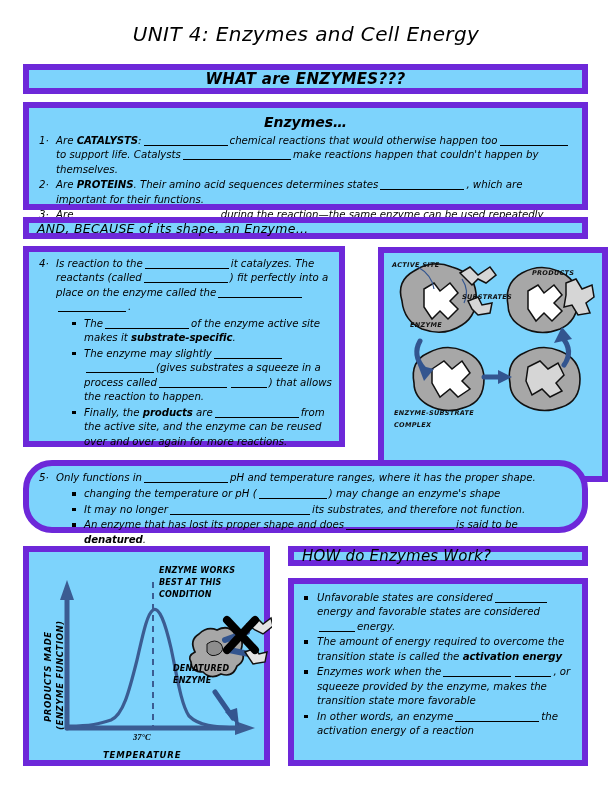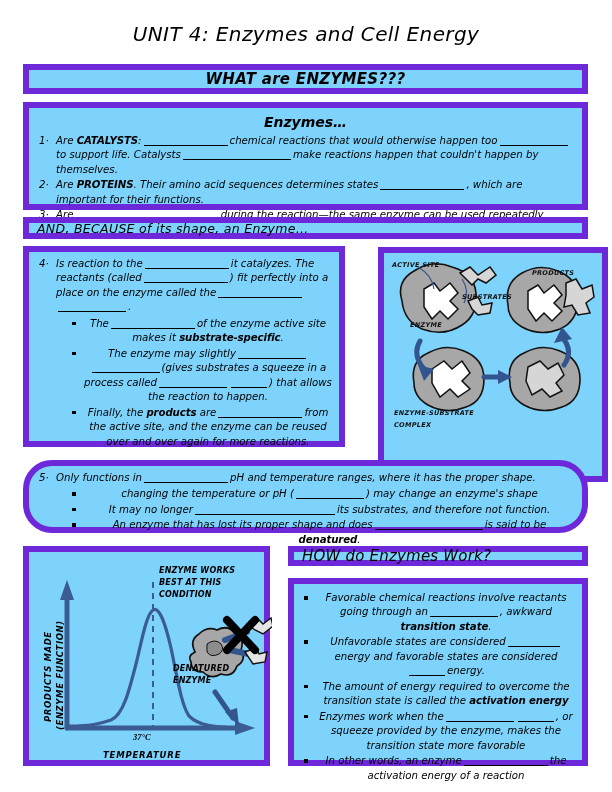--- a/index.html
+++ b/index.html
@@ -41,21 +41,21 @@
   ol.num>li{
     position:relative;padding-left:20px;margin-bottom:1px;counter-increment:n;
   }
   ol.num>li::before{
     content:counter(n) "\00B7";
     position:absolute;left:3px;top:0;font-style:italic;
   }
   ol.num>li.start4{counter-reset:n 3;}
   ol.num>li.start5{counter-reset:n 4;}
 
-  ul.sq{list-style:none;margin:2px 0 0 0;padding:0;text-align:center;}
+  ul.sq{list-style:none;margin:2px 0 0 0;padding:0;}
   ul.sq>li{position:relative;padding-left:16px;margin-bottom:1px;}
   ul.sq>li::before{
     content:"";position:absolute;left:3px;top:5px;
     width:3.5px;height:3.5px;background:#000;
   }
   ul.sq.indent>li{padding-left:28px;}
   ul.sq.indent>li::before{left:16px;}
 
   b.k{font-weight:bold;font-style:italic;letter-spacing:-.1px;}
   .blank{
@@ -248,23 +248,20 @@
     <div class="xlab" style="left:74px;top:198px;">TEMPERATURE</div>
   </div>
 
   <div class="box banner banner-left" style="left:288px;top:546px;width:300px;height:20px;">
     <span class="how-title">HOW do Enzymes Work?</span>
   </div>
 
   <div class="box body-text" style="left:288px;top:578px;width:300px;height:188px;">
     <ul class="sq">
       <li>
-        <span>Favorable chemical reactions involve reactants going through an</span><span class="blank b-md"></span><span>, awkward </span><b class="k">transition state</b><span>.</span>
-      </li>
-      <li>
         <span>Unfavorable states are considered</span><span class="blank b-sm"></span><span>energy and favorable states are considered</span><span class="blank b-xs"></span><span>energy.</span>
       </li>
       <li>
         <span>The amount of energy required to overcome the transition state is called the </span><b class="k">activation energy</b>
       </li>
       <li>
         <span>Enzymes work when the</span><span class="blank b-md"></span><span class="blank b-xs"></span><span>, or squeeze provided by the enzyme, makes the transition state more favorable</span>
       </li>
       <li>
         <span>In other words, an enzyme</span><span class="blank b-lg"></span><span>the activation energy of a reaction</span>

